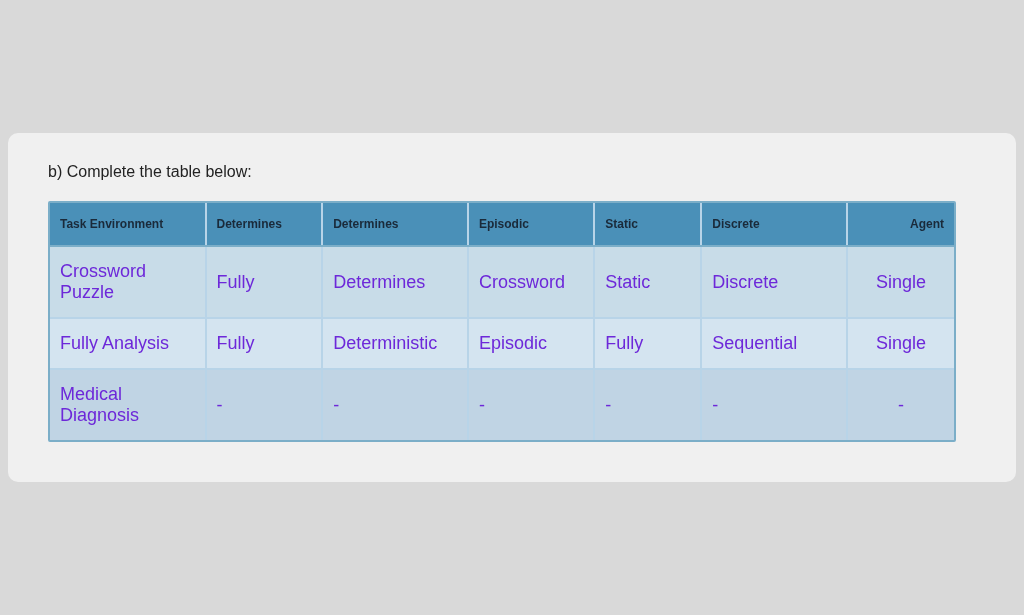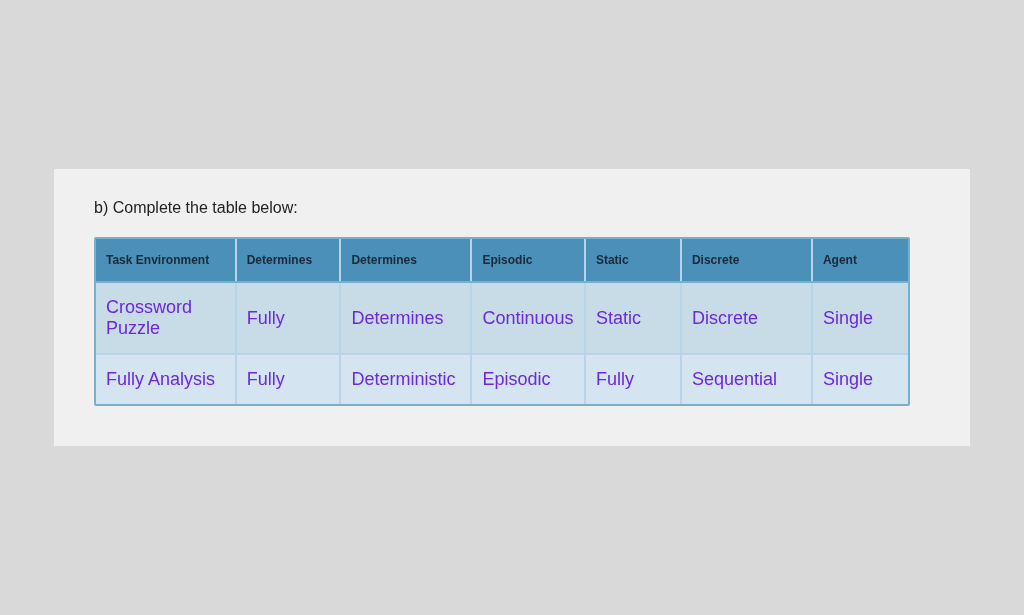--- a/index.html
+++ b/index.html
@@ -9,23 +9,23 @@
       font-family: Arial, sans-serif;
       display: flex;
       justify-content: center;
       align-items: center;
       min-height: 615px;
       width: 1024px;
     }
 
     .page-container {
       background-color: #f0f0f0;
-      width: 916px;
+      width: 1008px;
       padding: 30px 60px 40px 40px;
-      border-radius: 0;
+      border-radius: 10px;
     }
 
     .instruction {
       font-size: 16px;
       color: #222;
       margin-bottom: 20px;
       font-family: Arial, sans-serif;
     }
 
     .table-wrapper {
@@ -48,34 +48,36 @@
       font-size: 12px;
       padding: 14px 10px;
       text-align: left;
       border-right: 2px solid #b8d4e8;
       border-bottom: 2px solid #7baec8;
       vertical-align: middle;
     }
 
     thead tr th:last-child {
       border-right: none;
+      text-align: right;
     }
 
     
     tbody tr td {
       font-size: 18px;
       color: #6d28d9;
       padding: 14px 10px;
       border-right: 2px solid #b8d4e8;
       border-bottom: 2px solid #b8d4e8;
       vertical-align: middle;
     }
 
     tbody tr td:last-child {
       border-right: none;
+      text-align: center;
     }
 
     tbody tr:last-child td {
       border-bottom: none;
     }
 
     
     tbody tr:nth-child(1) td {
       background-color: #c8dce8;
     }
@@ -130,30 +132,39 @@
             <th>Static</th>
             <th>Discrete</th>
             <th>Agent</th>
           </tr>
       </thead>
       <tbody>
       <tr>
             <td>Crossword Puzzle</td>
             <td>Fully</td>
             <td>Determines</td>
-            <td>Continuous</td>
+            <td>Crossword</td>
             <td>Static</td>
             <td>Discrete</td>
             <td>Single</td>
           </tr>
           <tr>
             <td>Fully Analysis</td>
             <td>Fully</td>
             <td>Deterministic</td>
             <td>Episodic</td>
             <td>Fully</td>
             <td>Sequential</td>
             <td>Single</td>
           </tr>
+          <tr>
+            <td>Medical Diagnosis</td>
+            <td>-</td>
+            <td>-</td>
+            <td>-</td>
+            <td>-</td>
+            <td>-</td>
+            <td>-</td>
+          </tr>
         </tbody>
     </table>
   </div>
 </div>
 
 </body></html>

